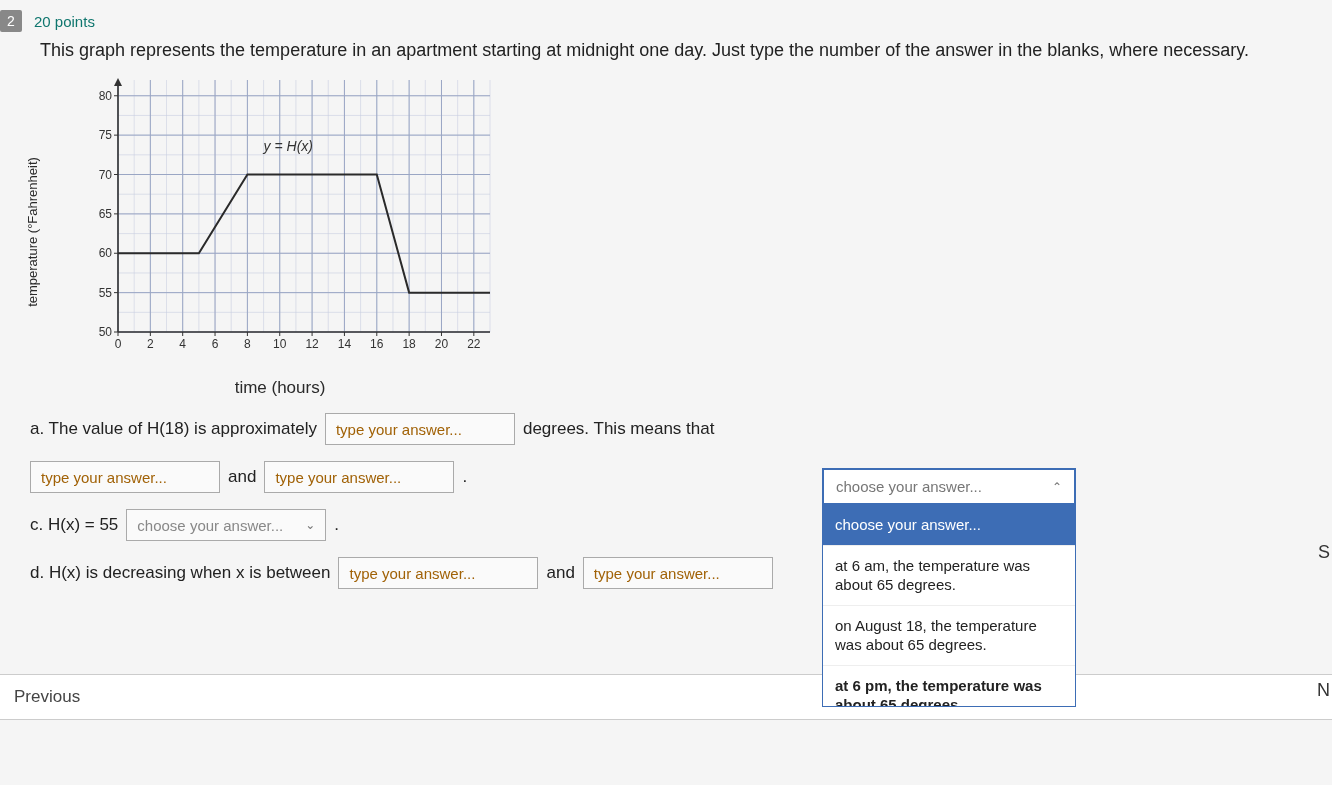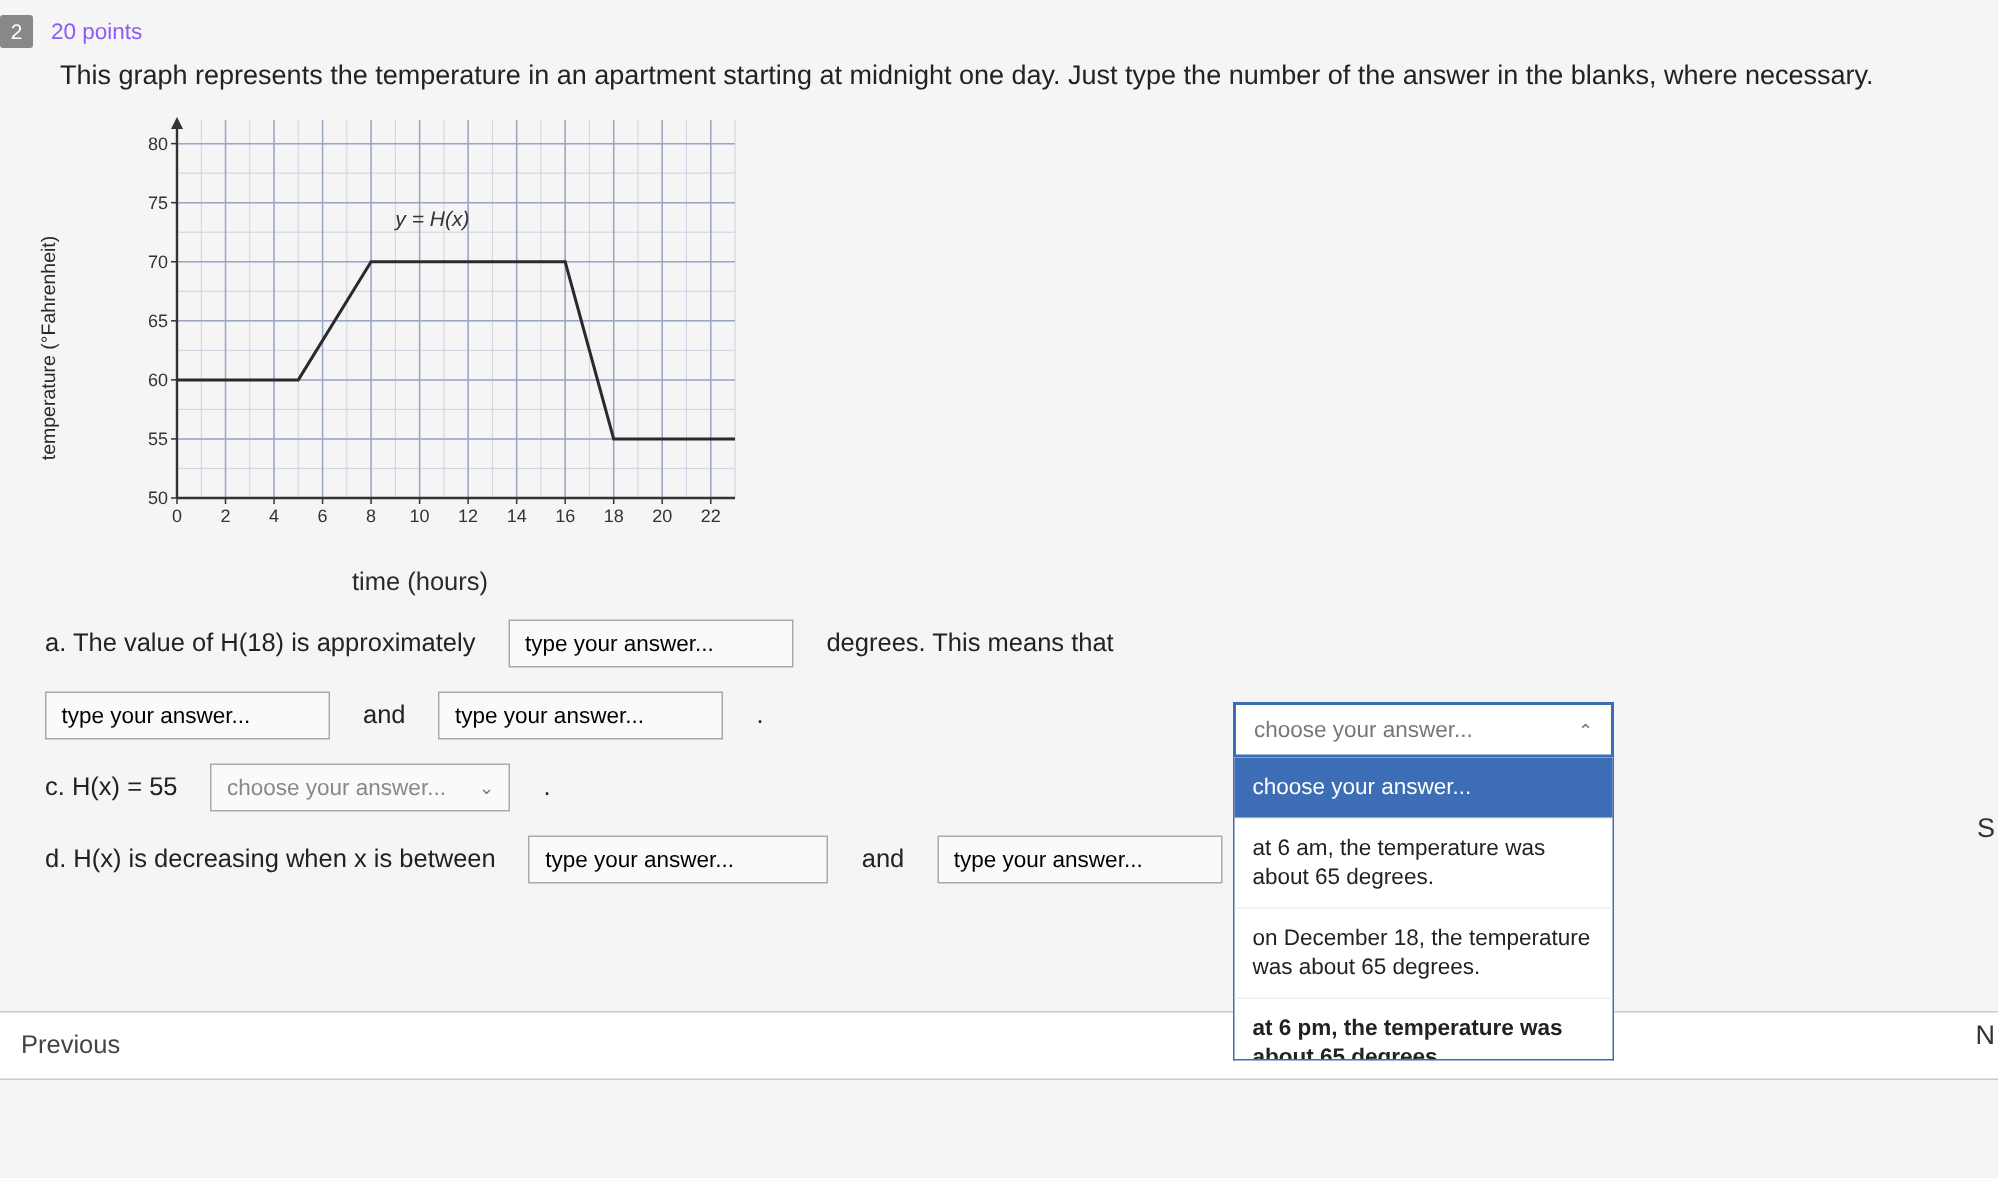--- a/index.html
+++ b/index.html
@@ -30,21 +30,21 @@
     width: 22px;
     height: 22px;
     display: flex;
     align-items: center;
     justify-content: center;
     font-size: 14px;
     border-radius: 2px;
     margin-left: -20px;
   }
   .points {
-    color: #8b5cf6;
+    color: #0f766e;
     font-size: 15px;
   }
   .prompt {
     font-size: 18px;
     color: #222;
     line-height: 1.35;
     margin: 4px 0 10px 20px;
   }
   .chart-wrap {
     position: relative;
@@ -74,28 +74,28 @@
   }
   .parts {
     margin: 20px 0 0 10px;
     font-size: 17px;
     color: #222;
   }
   .part-row {
     display: flex;
     align-items: center;
     flex-wrap: wrap;
-    gap: 22px;
+    gap: 8px;
     margin-bottom: 14px;
     min-height: 34px;
   }
   .field {
     border: 1px solid #aaa;
     background: #fafafa;
-    color: #000000;
+    color: #a16207;
     padding: 6px 10px;
     font-size: 15px;
     min-width: 140px;
     display: inline-flex;
     align-items: center;
     height: 32px;
   }
   .field.wide { min-width: 190px; }
   .field.wider { min-width: 200px; }
   .select {
@@ -318,20 +318,20 @@
 </div>
 
 <div class="dropdown-panel">
   <div class="dd-sel">
     <span>choose your answer...</span>
     <span class="chev">⌃</span>
   </div>
   <div class="dd-list">
     <div class="dd-item active">choose your answer...</div>
     <div class="dd-item">at 6 am, the temperature was about 65 degrees.</div>
-    <div class="dd-item">on December 18, the temperature was about 65 degrees.</div>
+    <div class="dd-item">on August 18, the temperature was about 65 degrees.</div>
     <div class="dd-item cut">at 6 pm, the temperature was about 65 degrees.</div>
   </div>
 </div>
 
 <div class="prev-bar">Previous</div>
 <div class="right-letter" style="top:680px;">N</div>
 <div class="right-letter" style="top:542px;">S</div>
 
 </body></html>

